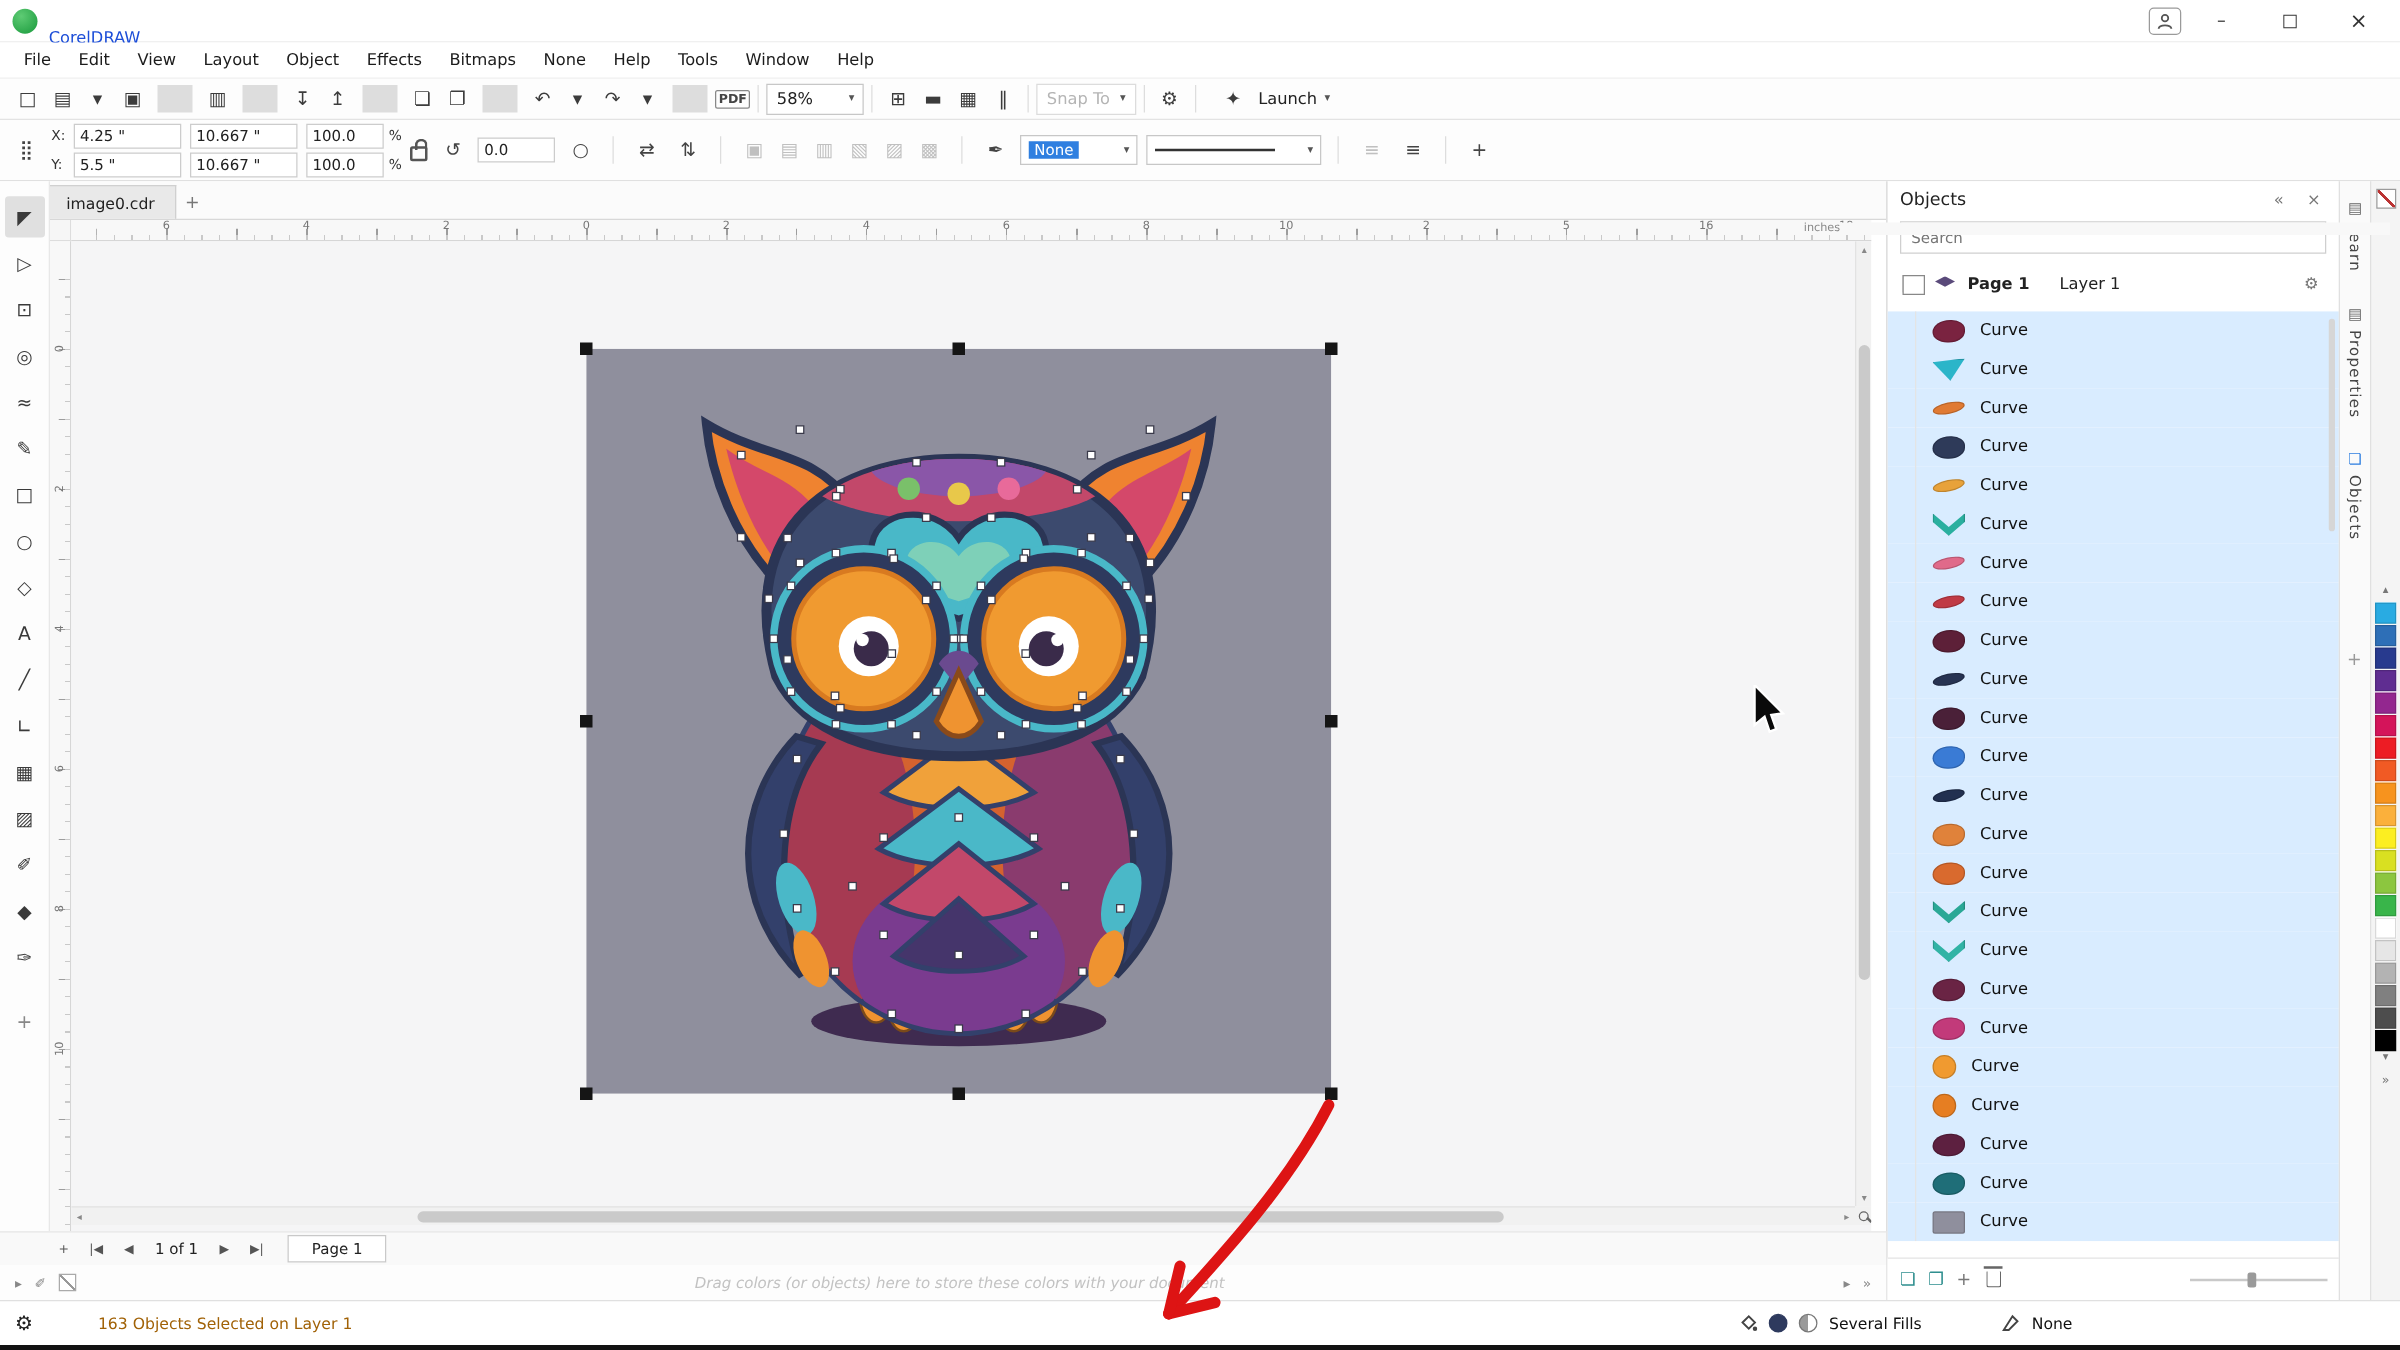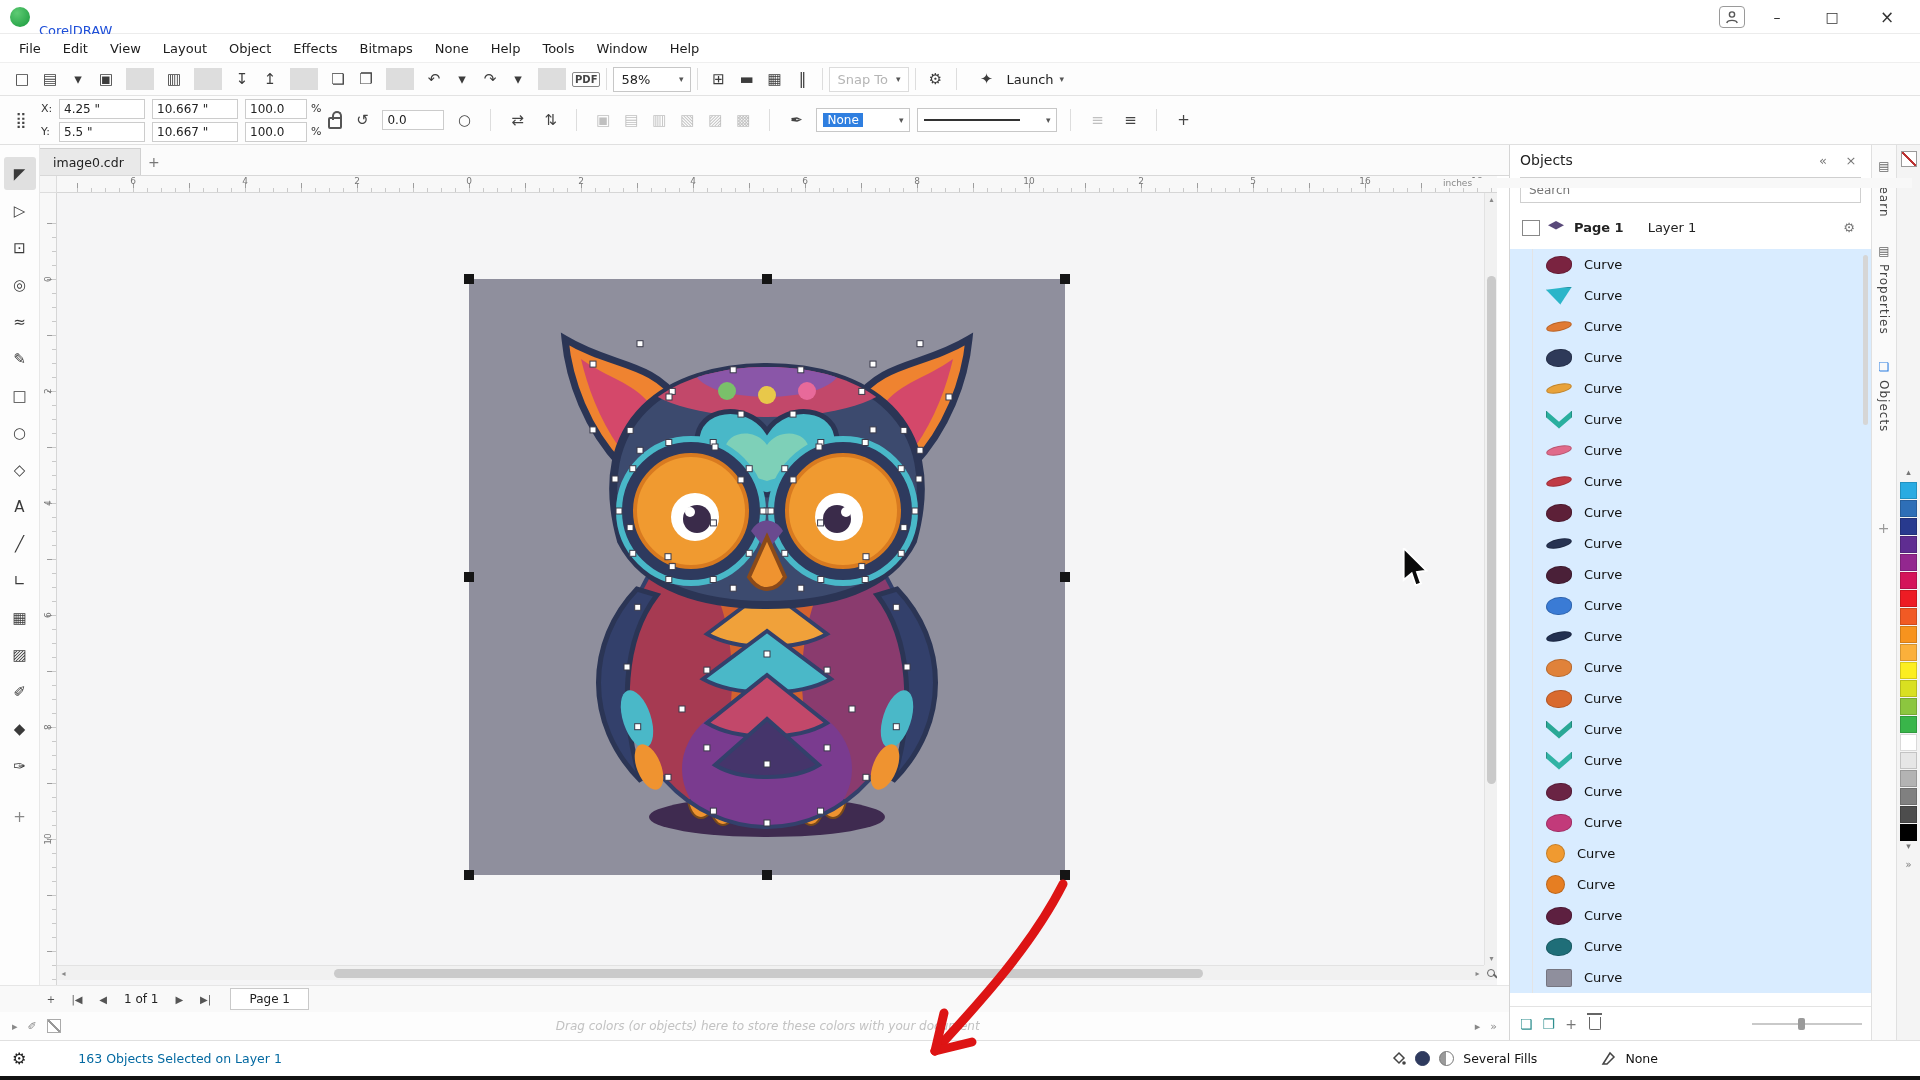--- a/index.html
+++ b/index.html
@@ -162,21 +162,21 @@
   .hint-swatch{width:14px;height:14px;background:#fff;border:1px solid #aaa;
                background-image:linear-gradient(45deg,transparent 44%,#999 44%,#999 56%,transparent 56%);}
   .hint-text{flex:1;text-align:center;font-style:italic;font-size:12px;color:#c2c2c2;}
   .hint-right{display:flex;gap:10px;}
 
   
   .statusbar{position:absolute;left:0;top:1040px;width:1920px;height:36px;background:#fff;border-top:1px solid #e0e0e0;
              display:flex;align-items:center;padding:0 12px;}
   .sb-gear{font-size:16px;color:#222;margin-right:10px;}
   .sb-tip{font-size:12.5px;color:#111;}
-  .sb-selection{font-size:12.5px;color:#0369a1;margin-left:42px;}
+  .sb-selection{font-size:12.5px;color:#a16207;margin-left:42px;}
   .sb-right{margin-left:auto;display:flex;align-items:center;gap:9px;padding-right:250px;}
   .sb-circle{width:15px;height:15px;border-radius:50%;border:1px solid #777;}
   .sb-circle.dark{background:#2e3a5e;border-color:#2e3a5e;}
   .sb-circle.half{background:linear-gradient(90deg,#9a9a9a 50%,#ffffff 50%);}
   .sb-label{font-size:12.5px;color:#111;}
   .sb-gap{width:46px;}
   .blackbar{position:absolute;left:0;top:1076px;width:1920px;height:4px;background:#121212;}
 
   
   .red-arrow{position:absolute;left:920px;top:865px;width:170px;height:205px;pointer-events:none;z-index:50;}

